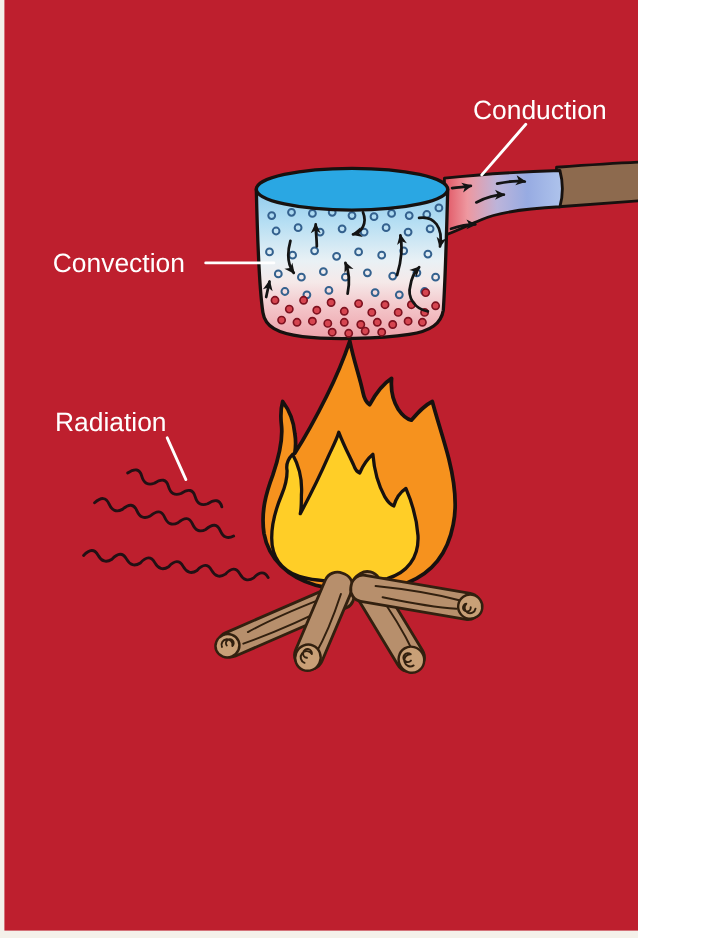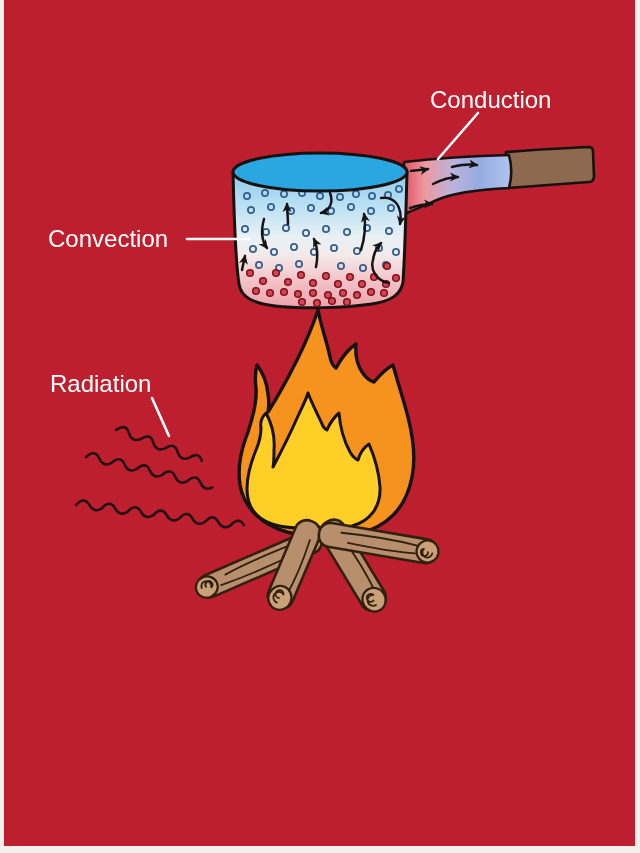--- a/index.html
+++ b/index.html
@@ -1,17 +1,17 @@
 <!DOCTYPE html>
 <html><head>
 <meta charset="utf-8">
 <title>Heat transfer diagram</title>
 <style>
   html,body{margin:0;padding:0;background:#fff;}
-  .stage{width:640px;height:853px;position:relative;overflow:hidden;}
+  .stage{width:580px;height:853px;position:relative;overflow:hidden;}
   svg{display:block;}
   text{font-family:"Liberation Sans","DejaVu Sans",sans-serif;font-size:24px;}
 </style>
 </head>
 <body>
 
 <div class="stage">
 <svg width="640" height="853" viewBox="0 0 640 853" xmlns="http://www.w3.org/2000/svg">
   <defs>
     <linearGradient id="potGrad" x1="0" y1="172" x2="0" y2="308" gradientUnits="userSpaceOnUse">

